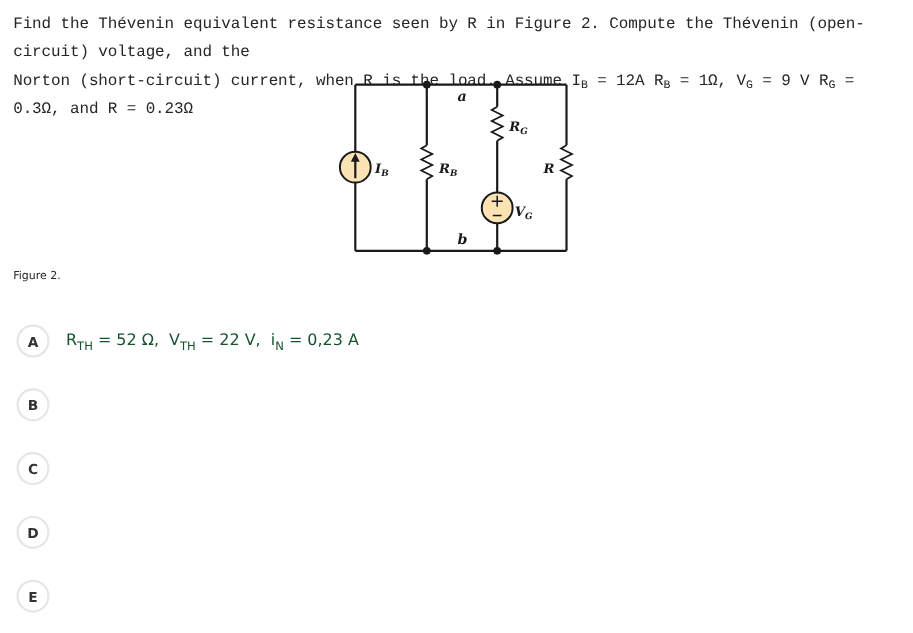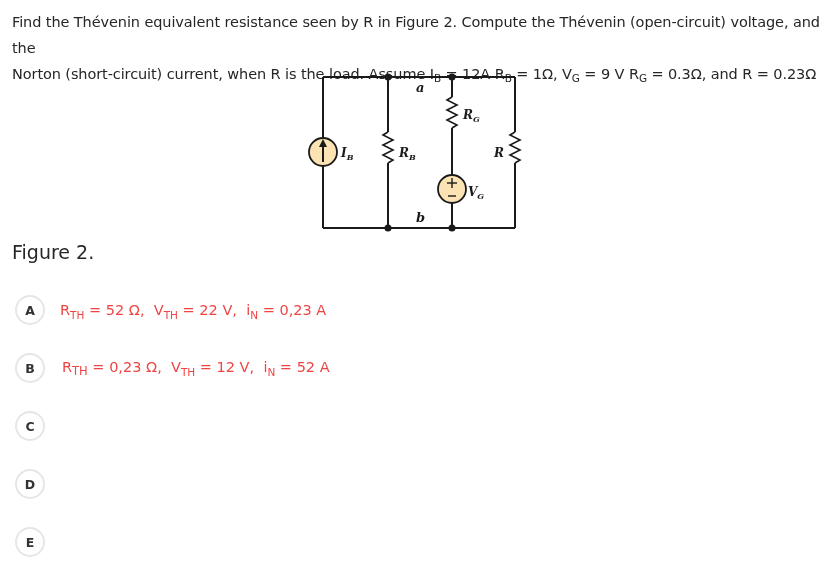--- a/index.html
+++ b/index.html
@@ -3,42 +3,42 @@
 <meta charset="utf-8">
 <style>
   html, body { margin: 0; padding: 0; background: #ffffff; }
   body {
     width: 830px; height: 575px; position: relative; overflow: hidden;
     font-family: "DejaVu Sans", "Liberation Sans", sans-serif;
     color: #262626;
   }
   .question {
     position: absolute; left: 12px; top: 9px; width: 812px;
-    font-size: 14.5px; line-height: 26px; letter-spacing: -0.1px;
+    font-size: 14.5px; line-height: 26px; letter-spacing: -0.1px; font-family: Liberation Mono, monospace;
   }
   .question sub { font-size: 10.5px; vertical-align: -3px; line-height: 0; }
   .figure {
     position: absolute; left: 306px; top: 72px; width: 220px; height: 165px;
   }
   .figure-caption {
-    position: absolute; left: 12px; top: 241px; font-size: 19px; line-height: 22px;
+    position: absolute; left: 12px; top: 241px; font-size: 10px; line-height: 22px;
   }
   .option {
     position: absolute; left: 15px; height: 32px; display: flex; align-items: center;
     cursor: pointer;
   }
   .option .badge {
     width: 30px; height: 30px; border-radius: 50%;
     border: 2px solid #e6e6e6; box-sizing: border-box;
     display: flex; align-items: center; justify-content: center;
     font-size: 12.5px; font-weight: bold; color: #333;
     background: #fff;
   }
   .option .text {
-    margin-left: 15px; font-size: 14.5px; white-space: pre; color: #ef4444;
+    margin-left: 15px; font-size: 14.5px; white-space: pre; color: #14532d;
   }
   .option .text sub { font-size: 10.5px; vertical-align: -4px; line-height: 0; }
   svg text { font-family: "DejaVu Serif", "Liberation Serif", serif; font-style: italic; font-weight: bold; }
 </style>
 </head>
 <body>
 
 <div class="question">
   <div>Find the Thévenin equivalent resistance seen by R in Figure 2. Compute the Thévenin (open-circuit) voltage, and the</div>
   <div><span>Norton (short-circuit) current, when R is the load. Assume </span><span><span>I</span><sub>B</sub><span> = 12A </span></span><span><span>R</span><sub>B</sub><span> = 1Ω, </span></span><span><span>V</span><sub>G</sub><span> = 9 V </span></span><span><span>R</span><sub>G</sub><span> = 0.3Ω, and R = 0.23Ω</span></span></div>
@@ -100,21 +100,20 @@
 
 <div class="figure-caption">Figure 2.</div>
 
 <div class="option" style="top:294px;">
   <div class="badge">A</div>
   <div class="text"><span>R</span><sub>TH</sub><span> = </span><span>52 Ω</span><span>,  </span><span>V</span><sub>TH</sub><span> = </span><span>22 V</span><span>,  </span><span>i</span><sub>N</sub><span> = </span><span>0,23 A</span></div>
 </div>
 
 <div class="option" style="top:352px;">
   <div class="badge">B</div>
-  <div class="text" style="margin-left:17px;"><span>R</span><span style="font-size:11.5px; vertical-align:-3px;">TH</span><span> = </span><span>0,23 Ω</span><span>,  </span><span>V</span><sub>TH</sub><span> = </span><span>12 V</span><span>,  </span><span>i</span><sub>N</sub><span> = </span><span>52 A</span></div>
 </div>
 
 <div class="option" style="top:410px;">
   <div class="badge">C</div>
 </div>
 
 <div class="option" style="top:468px;">
   <div class="badge">D</div>
 </div>
 

